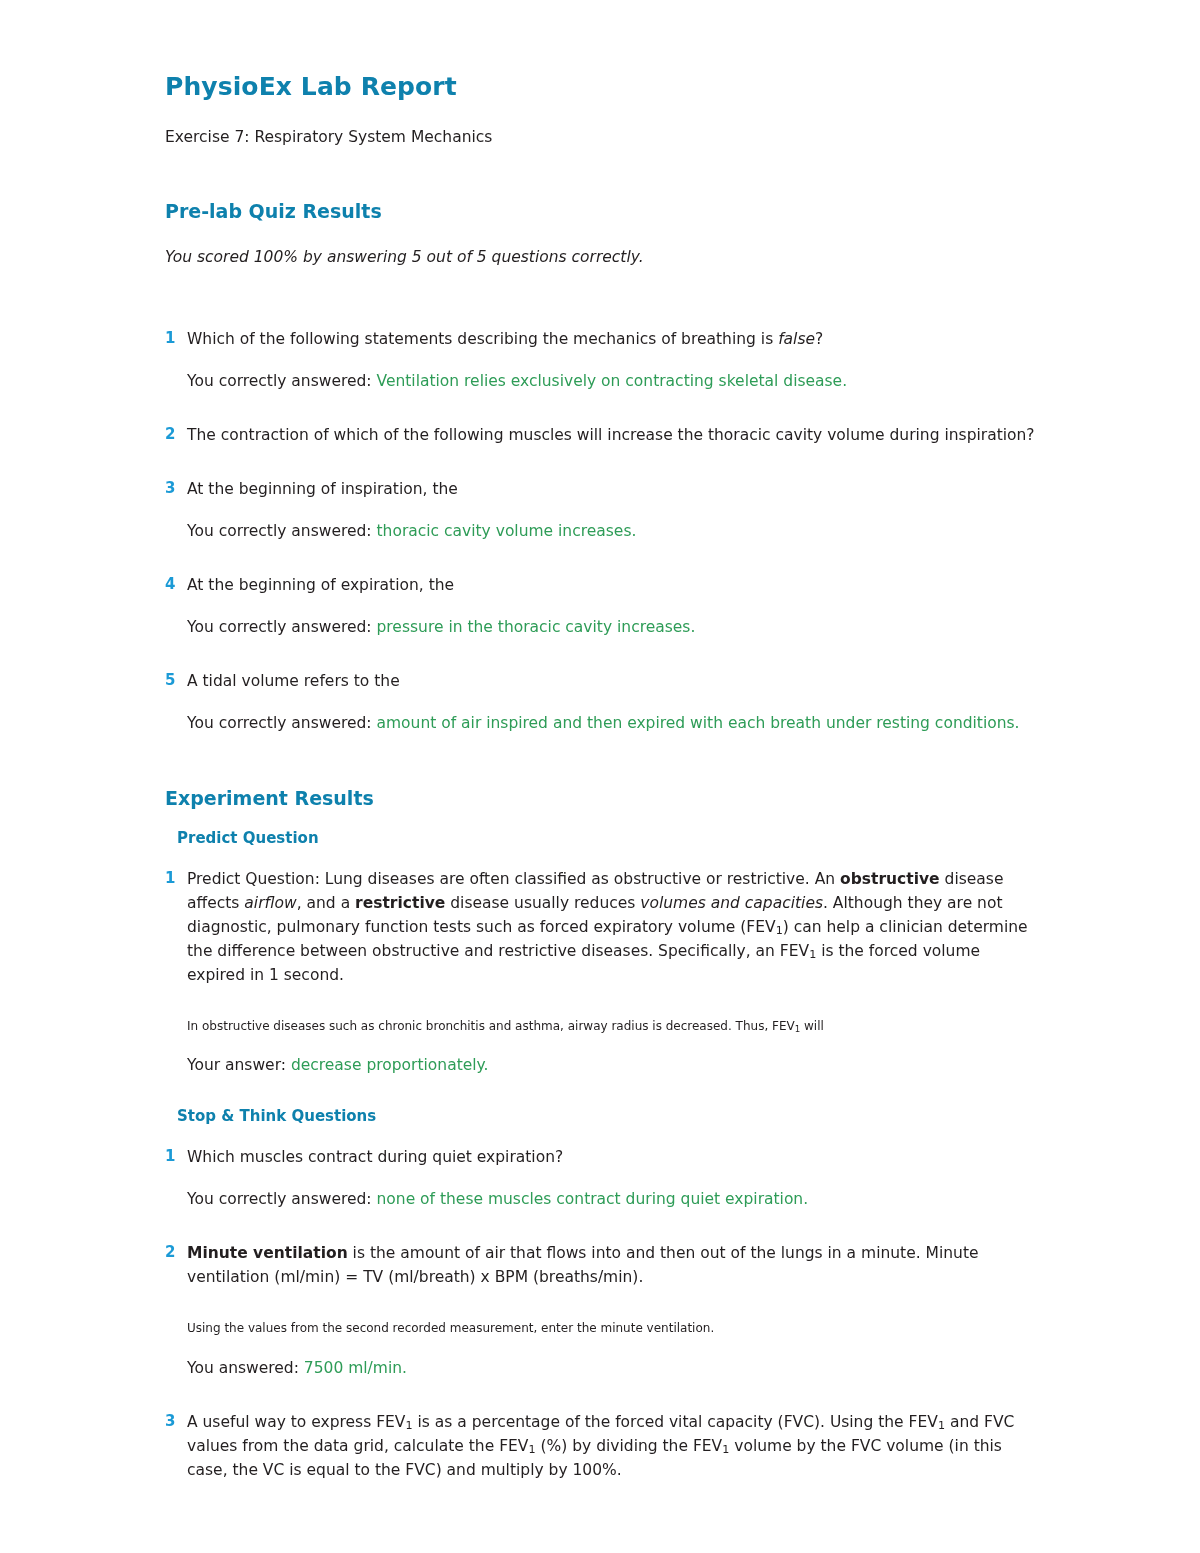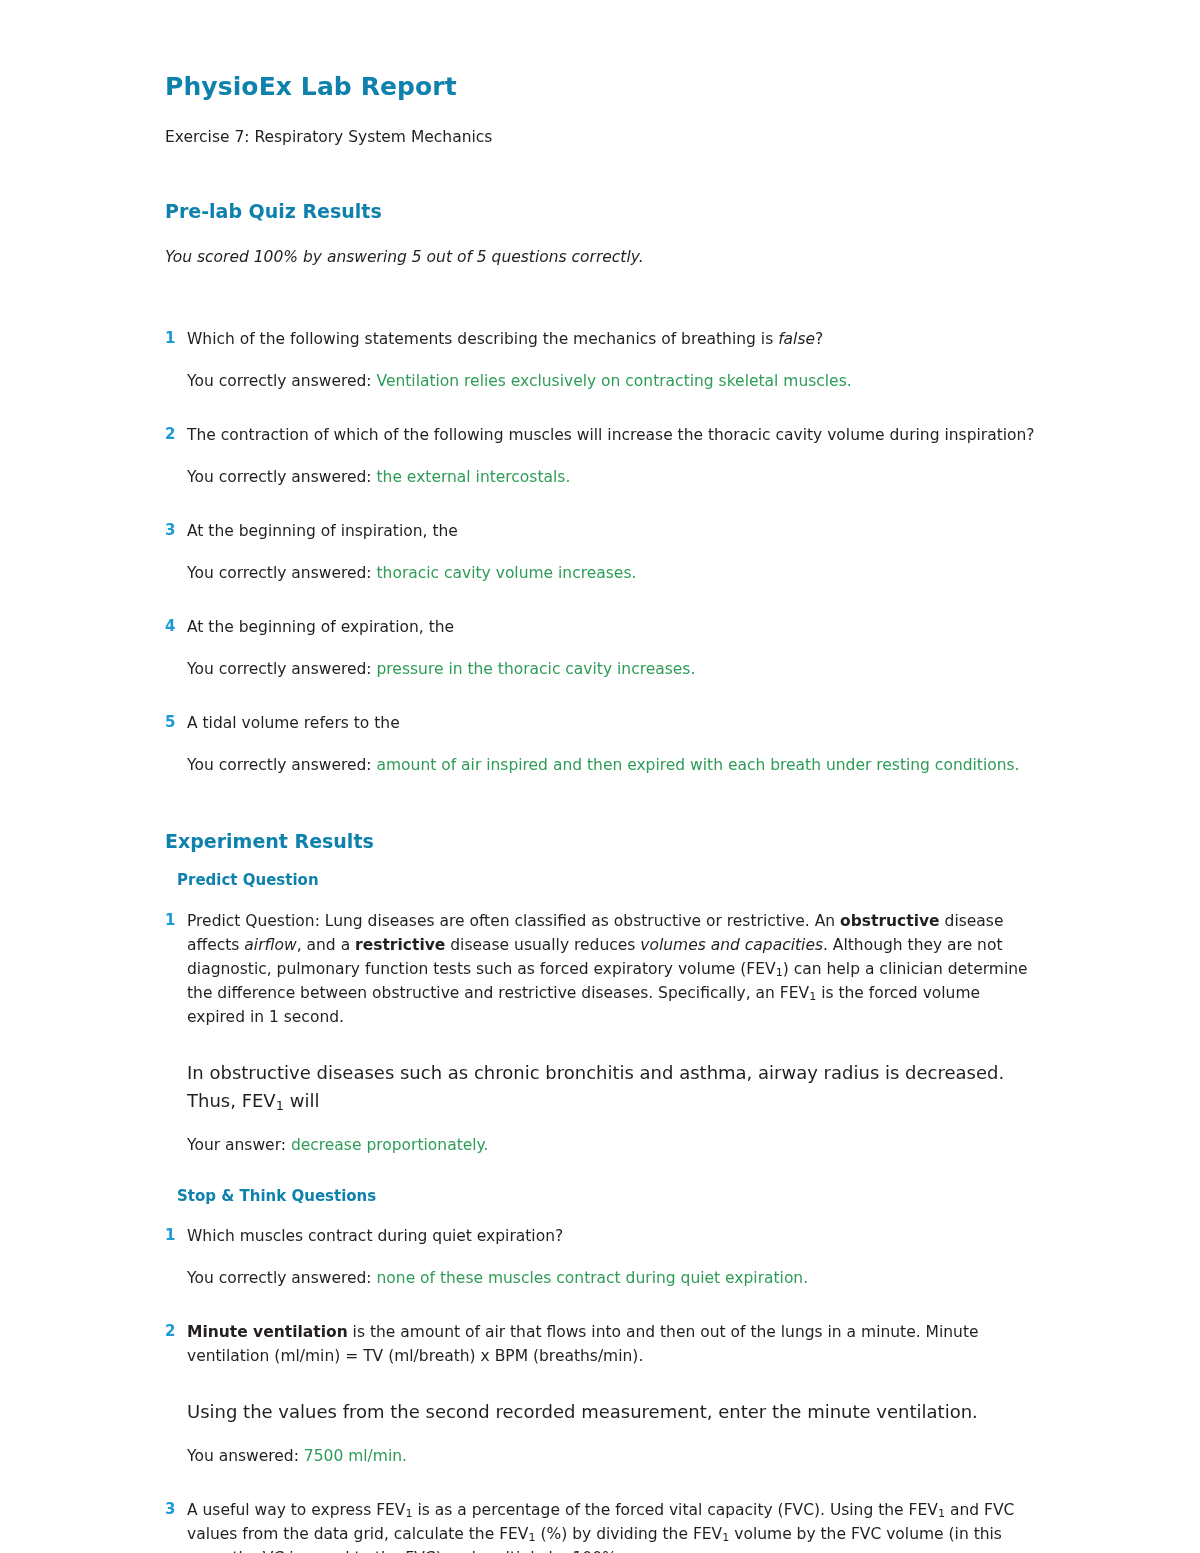--- a/index.html
+++ b/index.html
@@ -81,21 +81,21 @@
   .qa-answer {
     font-size: 15.5px;
     line-height: 1.55;
     color: #231f20;
     margin-top: 18px;
   }
   .ans-green {
     color: #2e9c57;
   }
   .qa-extra {
-    font-size: 18px;
+    font-size: 12px;
     line-height: 1.55;
     color: #231f20;
     margin-top: 30px;
   }
   .sec-quiz { margin-top: 48px; }
   .sec-experiment { margin-top: 52px; }
   .sec-predict-head { margin-top: 18px; }
   .sec-predict-list { margin-top: 18px; }
   .sec-stopthink-head { margin-top: 30px; }
   .sec-stopthink-list { margin-top: 18px; }
@@ -120,27 +120,26 @@
   <div class="sec-quiz">
     <h2 class="h2">Pre-lab Quiz Results</h2>
     <p class="body-text score-line">You scored 100% by answering 5 out of 5 questions correctly.</p>
   </div>
 
   <div class="questions-block">
 
     <div class="qa-item first">
       <span class="qa-num">1</span>
       <div class="qa-question"><span>Which of the following statements describing the mechanics of breathing is </span><em>false</em><span>?</span></div>
-      <div class="qa-answer"><span>You correctly answered: </span><span class="ans-green">Ventilation relies exclusively on contracting skeletal muscles.</span></div>
+      <div class="qa-answer"><span>You correctly answered: </span><span class="ans-green">Ventilation relies exclusively on contracting skeletal disease.</span></div>
     </div>
 
     <div class="qa-item">
       <span class="qa-num">2</span>
       <div class="qa-question">The contraction of which of the following muscles will increase the thoracic cavity volume during inspiration?</div>
-      <div class="qa-answer"><span>You correctly answered: </span><span class="ans-green">the external intercostals.</span></div>
     </div>
 
     <div class="qa-item">
       <span class="qa-num">3</span>
       <div class="qa-question">At the beginning of inspiration, the</div>
       <div class="qa-answer"><span>You correctly answered: </span><span class="ans-green">thoracic cavity volume increases.</span></div>
     </div>
 
     <div class="qa-item">
       <span class="qa-num">4</span>

